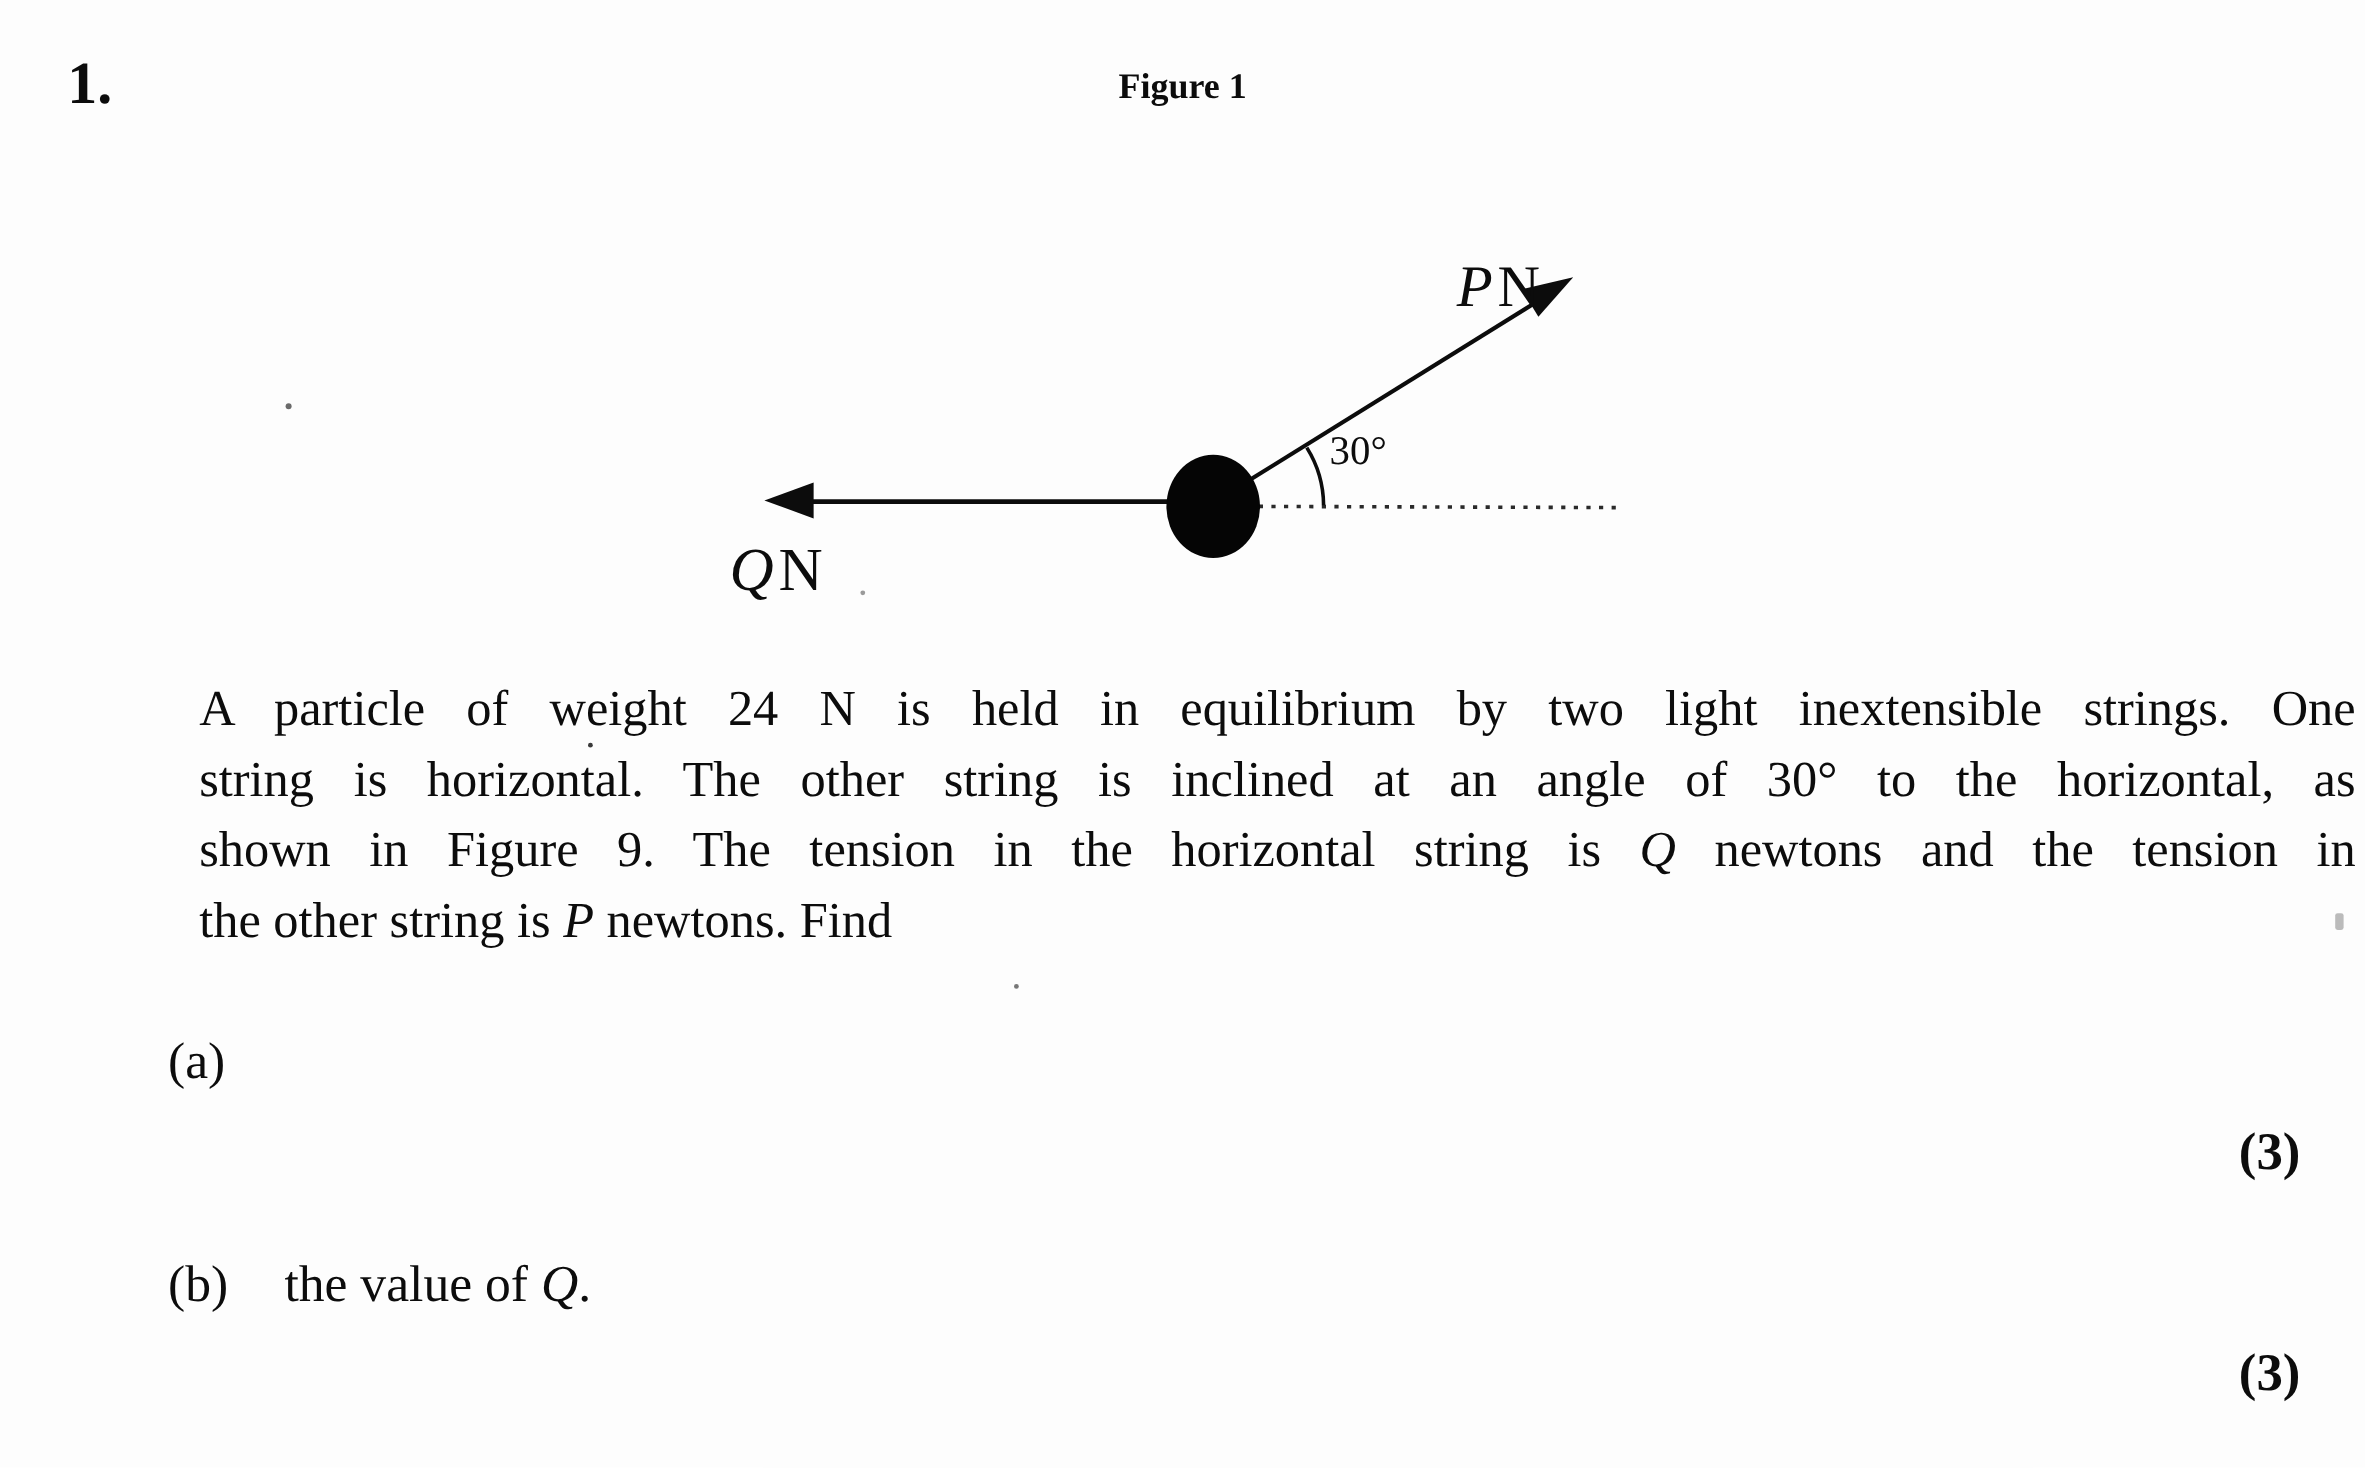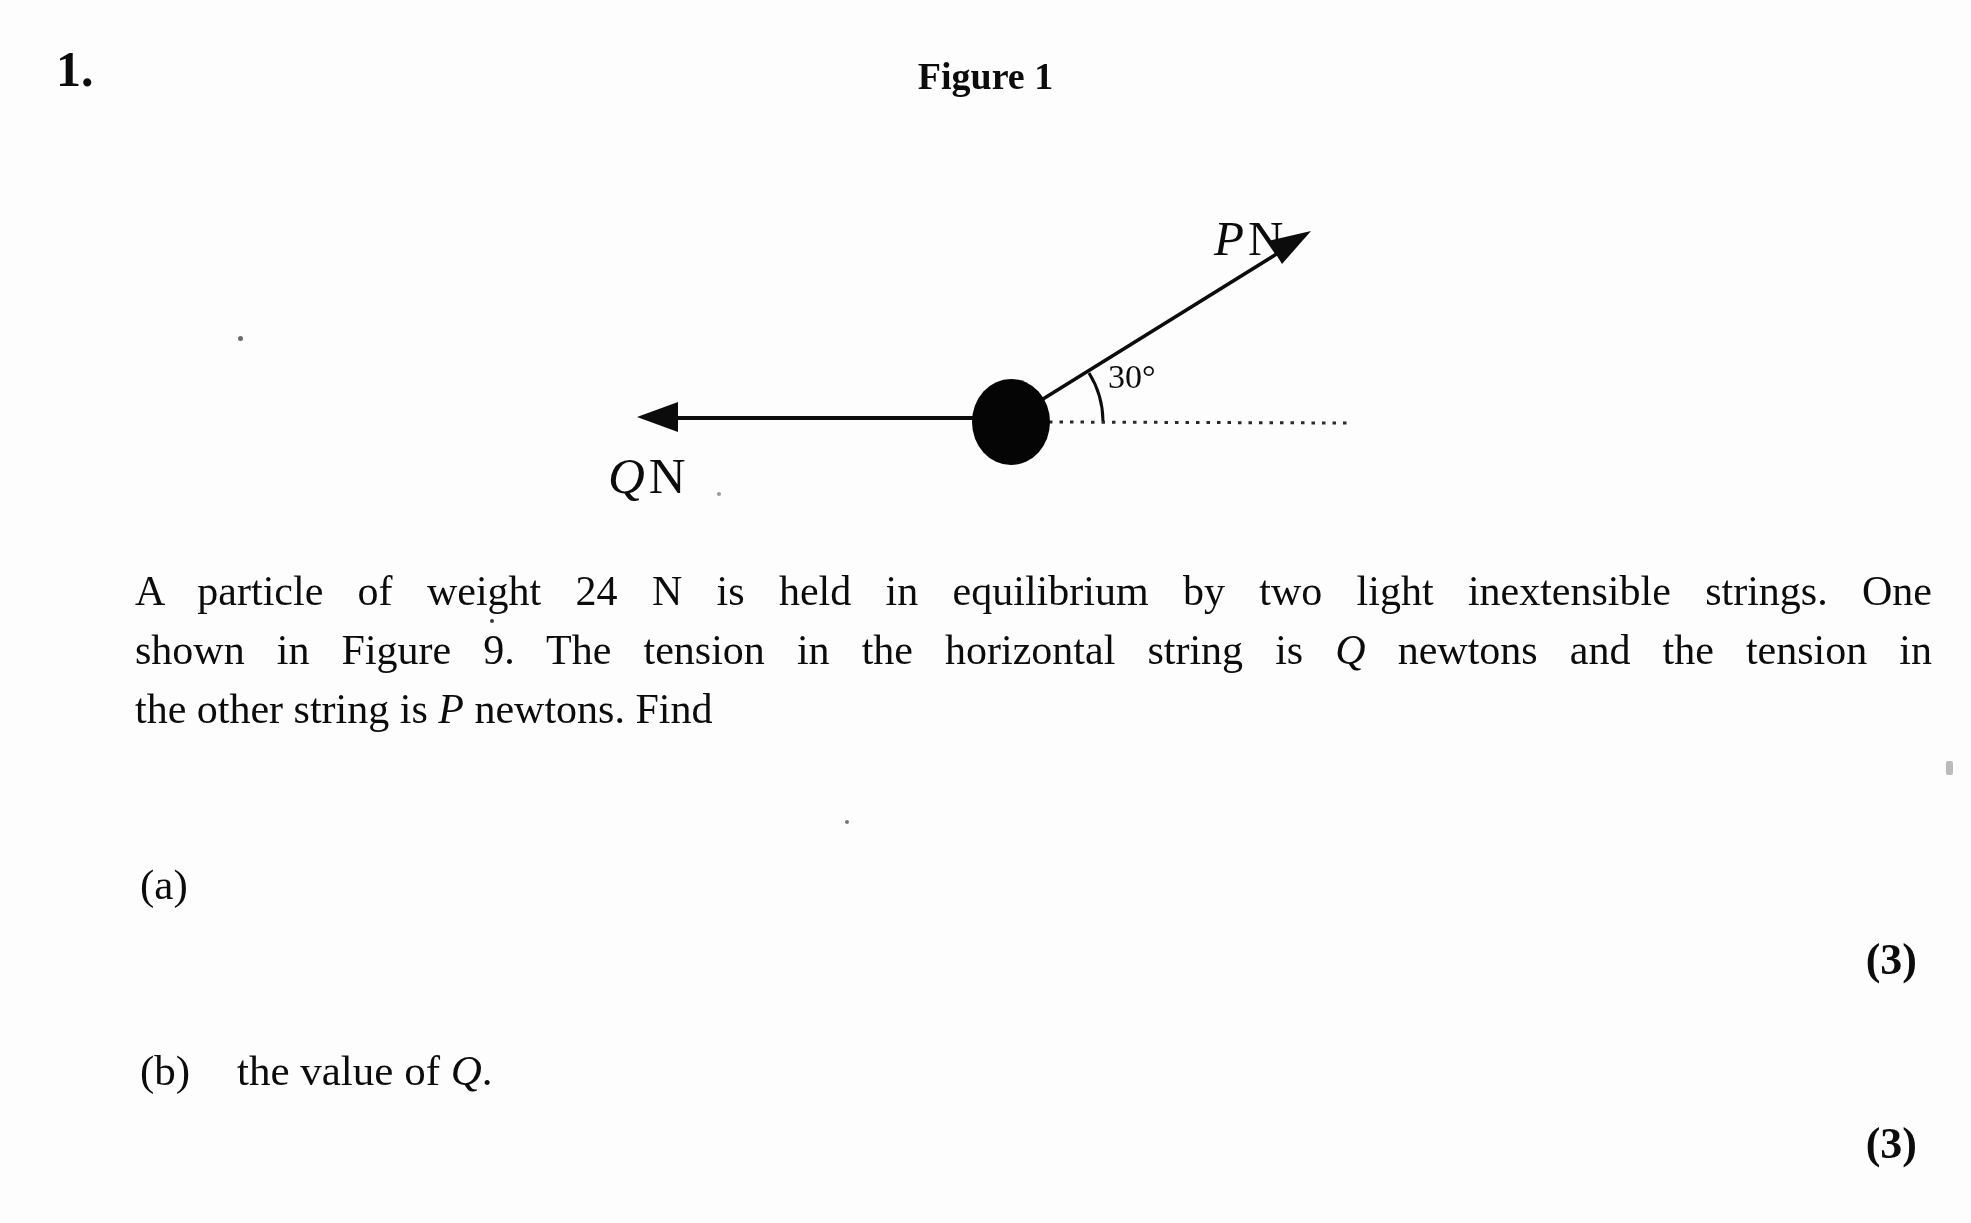--- a/index.html
+++ b/index.html
@@ -12,39 +12,39 @@
     position: relative;
   }
   .page { position: absolute; inset: 0; background: #fdfdfd; }
 
   .qnum {
     position: absolute; left: 56px; top: 42px;
     font-size: 50px; font-weight: bold; line-height: 1.1;
   }
   .fig-title {
     position: absolute; left: 0; top: 56px; width: 1971px;
-    text-align: center; font-size: 38px; font-weight: bold; line-height: 1.1;
+    text-align: center; font-size: 30px; font-weight: bold; line-height: 1.1;
   }
 
   
   .figure { position: absolute; left: 560px; top: 150px; width: 860px; height: 380px; }
   .figure svg { position: absolute; left: 0; top: 0; }
   .flabel { position: absolute; line-height: 1; white-space: nowrap; }
   .flabel .it { font-style: italic; }
   .lbl-pn  { left: 654px; top: 16px;  font-size: 49px; margin-top: 48px; }
   .lbl-ang { left: 548px; top: 210px; font-size: 34px; }
   .lbl-qn  { left: 48px;  top: 301px; font-size: 51px; }
   .lbl-pn .unit, .lbl-qn .unit { margin-left: 4px; }
 
   
   .para {
     position: absolute; left: 135px; top: 562px; width: 1797px;
     font-size: 42px; line-height: 59px;
   }
-  .para .line { width: 100%; }
+  .para .line { width: 100%; margin-left: 31px; }
   .para .just { text-align: justify; text-align-last: justify; }
   .it { font-style: italic; }
 
   
   .part-row {
     position: absolute; left: 140px; width: 1600px;
     display: flex; font-size: 43px; line-height: 1.25;
   }
   .part-label { width: 97px; flex: 0 0 97px; }
   .part-a { top: 858px; }
@@ -92,20 +92,21 @@
 
     <div class="flabel lbl-pn"><span class="it">P</span><span class="unit">N</span></div>
 
     <div class="flabel lbl-ang">30°</div>
 
     <div class="flabel lbl-qn"><span class="it">Q</span><span class="unit">N</span></div>
   </div>
 
   <div class="para">
     <div class="line just">A particle of weight 24 N is held in equilibrium by two light inextensible strings.  One</div>
+    <div class="line just">string is horizontal.  The other string is inclined at an angle of 30° to the horizontal, as</div>
     <div class="line just"><span>shown in Figure 9.  The tension in the horizontal string is </span><span class="it">Q</span><span> newtons and the tension in</span></div>
     <div class="line"><span>the other string is </span><span class="it">P</span><span> newtons.  Find</span></div>
   </div>
 
   <div class="part-row part-a">
     <span class="part-label">(a)</span>
   </div>
   <div class="marks marks-a">(3)</div>
 
   <div class="part-row part-b">

